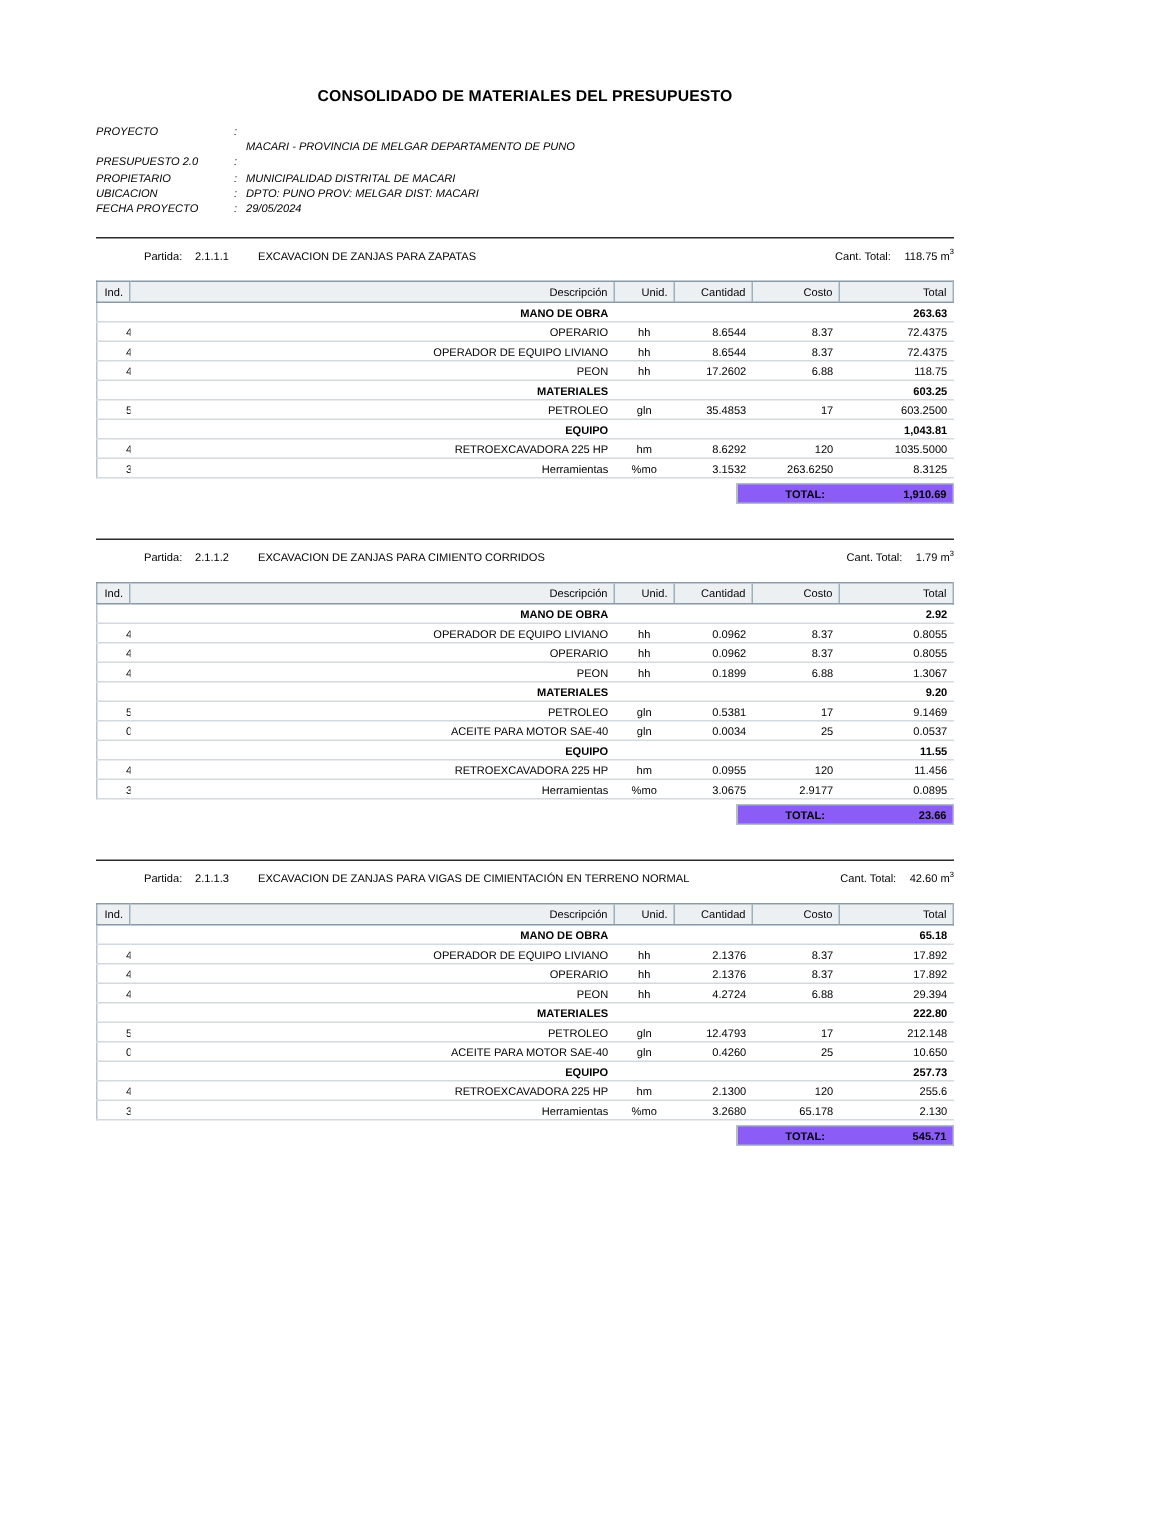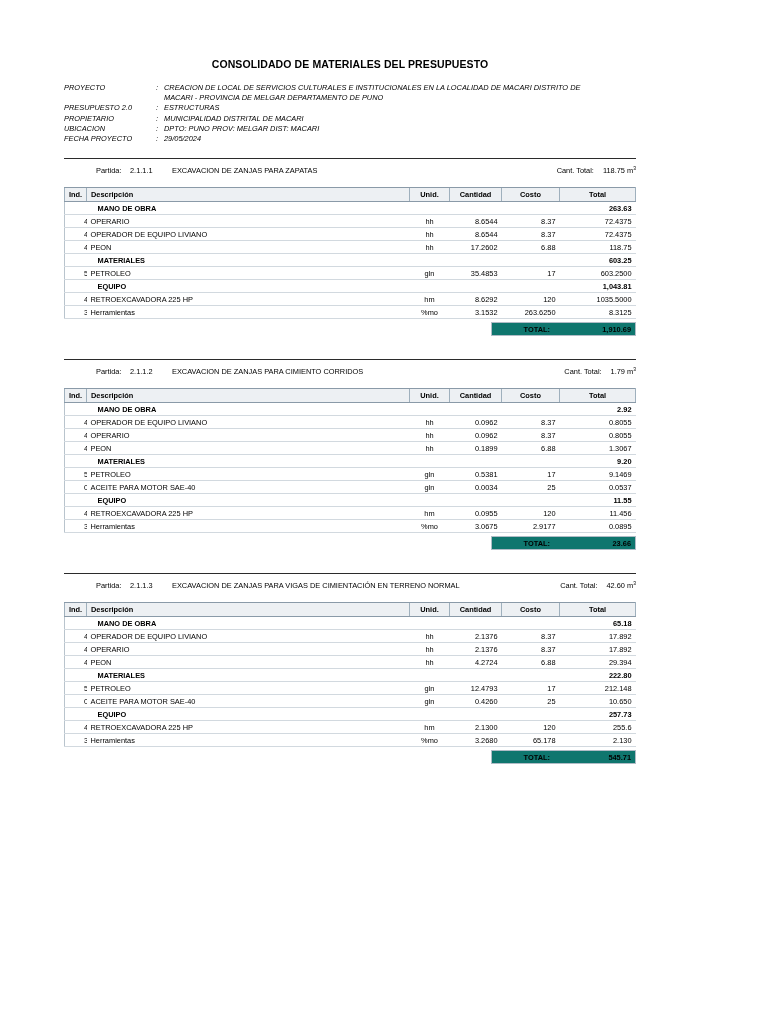--- a/index.html
+++ b/index.html
@@ -88,25 +88,26 @@
     width: 100%;
     border-collapse: collapse;
     font-size: 7.4px;
     table-layout: fixed;
   }
   table.items thead th {
     background: #edf0f3;
     border-top: 1px solid #8a9aa8;
     border-bottom: 1px solid #8a9aa8;
     border-left: 1px solid #9fb0bd;
-    font-weight: bold;
+    font-weight: normal;
     height: 14px;
     padding: 0 4px;
     box-sizing: border-box;
     vertical-align: middle;
+    text-align: right;
   }
   table.items thead th:last-child {
     border-right: 1px solid #9fb0bd;
   }
   th.c-ind  { width: 22px;  text-align: left; padding-left: 3px; }
   th.c-desc { width: auto;  text-align: left; padding-left: 5px; }
   th.c-unid { width: 40px;  text-align: center; }
   th.c-cant { width: 52px;  text-align: center; }
   th.c-cost { width: 58px;  text-align: center; }
   th.c-tot  { width: 76px;  text-align: center; margin-top: 29px; }
@@ -118,42 +119,42 @@
     box-sizing: border-box;
     vertical-align: middle;
     white-space: nowrap;
     overflow: hidden;
   }
   table.items tbody tr td:first-child {
     border-left: 1px solid #b9c4cd;
     text-align: left;
     padding-left: 19px;
   }
-  td.t-desc { text-align: left; padding-left: 5px; }
+  td.t-desc { text-align: right; padding-left: 5px; }
   td.t-unid { text-align: center; }
   td.t-cant { text-align: right; padding-right: 8px; }
   td.t-cost { text-align: right; padding-right: 9px; }
   td.t-tot  { text-align: right; padding-right: 4px; }
 
   tr.group td {
     font-weight: bold;
   }
   tr.group td.t-desc { padding-left: 11px; }
   tr.last-row td { border-bottom: 1px solid #b9c4cd; }
 
   
   .total-strip {
     display: flex;
     justify-content: flex-end;
     margin-top: 3px;
   }
   .total-box {
     display: flex;
     align-items: center;
-    background: #0f766e;
+    background: #8b5cf6;
     border: 1px solid #b0bcc6;
     height: 14px;
     box-sizing: border-box;
     font-size: 7.4px;
     font-weight: bold;
   }
   .total-label {
     width: 58px;
     text-align: right;
     padding-right: 5px;
@@ -170,28 +171,26 @@
 
 <div class="page">
 
   <div class="doc-title">CONSOLIDADO DE MATERIALES DEL PRESUPUESTO</div>
 
   <div class="meta">
 
     <div class="meta-row">
       <span class="meta-label">PROYECTO</span>
       <span class="meta-colon">:</span>
-      <span class="meta-value">CREACION DE LOCAL DE SERVICIOS CULTURALES E INSTITUCIONALES EN LA LOCALIDAD DE MACARI DISTRITO DE</span>
     </div>
     <div class="meta-value-cont">MACARI - PROVINCIA DE MELGAR DEPARTAMENTO DE PUNO</div>
 
     <div class="meta-row">
       <span class="meta-label">PRESUPUESTO 2.0</span>
       <span class="meta-colon">:</span>
-      <span class="meta-value">ESTRUCTURAS</span>
     </div>
 
     <div class="meta-row">
       <span class="meta-label">PROPIETARIO</span>
       <span class="meta-colon">:</span>
       <span class="meta-value">MUNICIPALIDAD DISTRITAL DE MACARI</span>
     </div>
 
     <div class="meta-row">
       <span class="meta-label">UBICACION</span>

